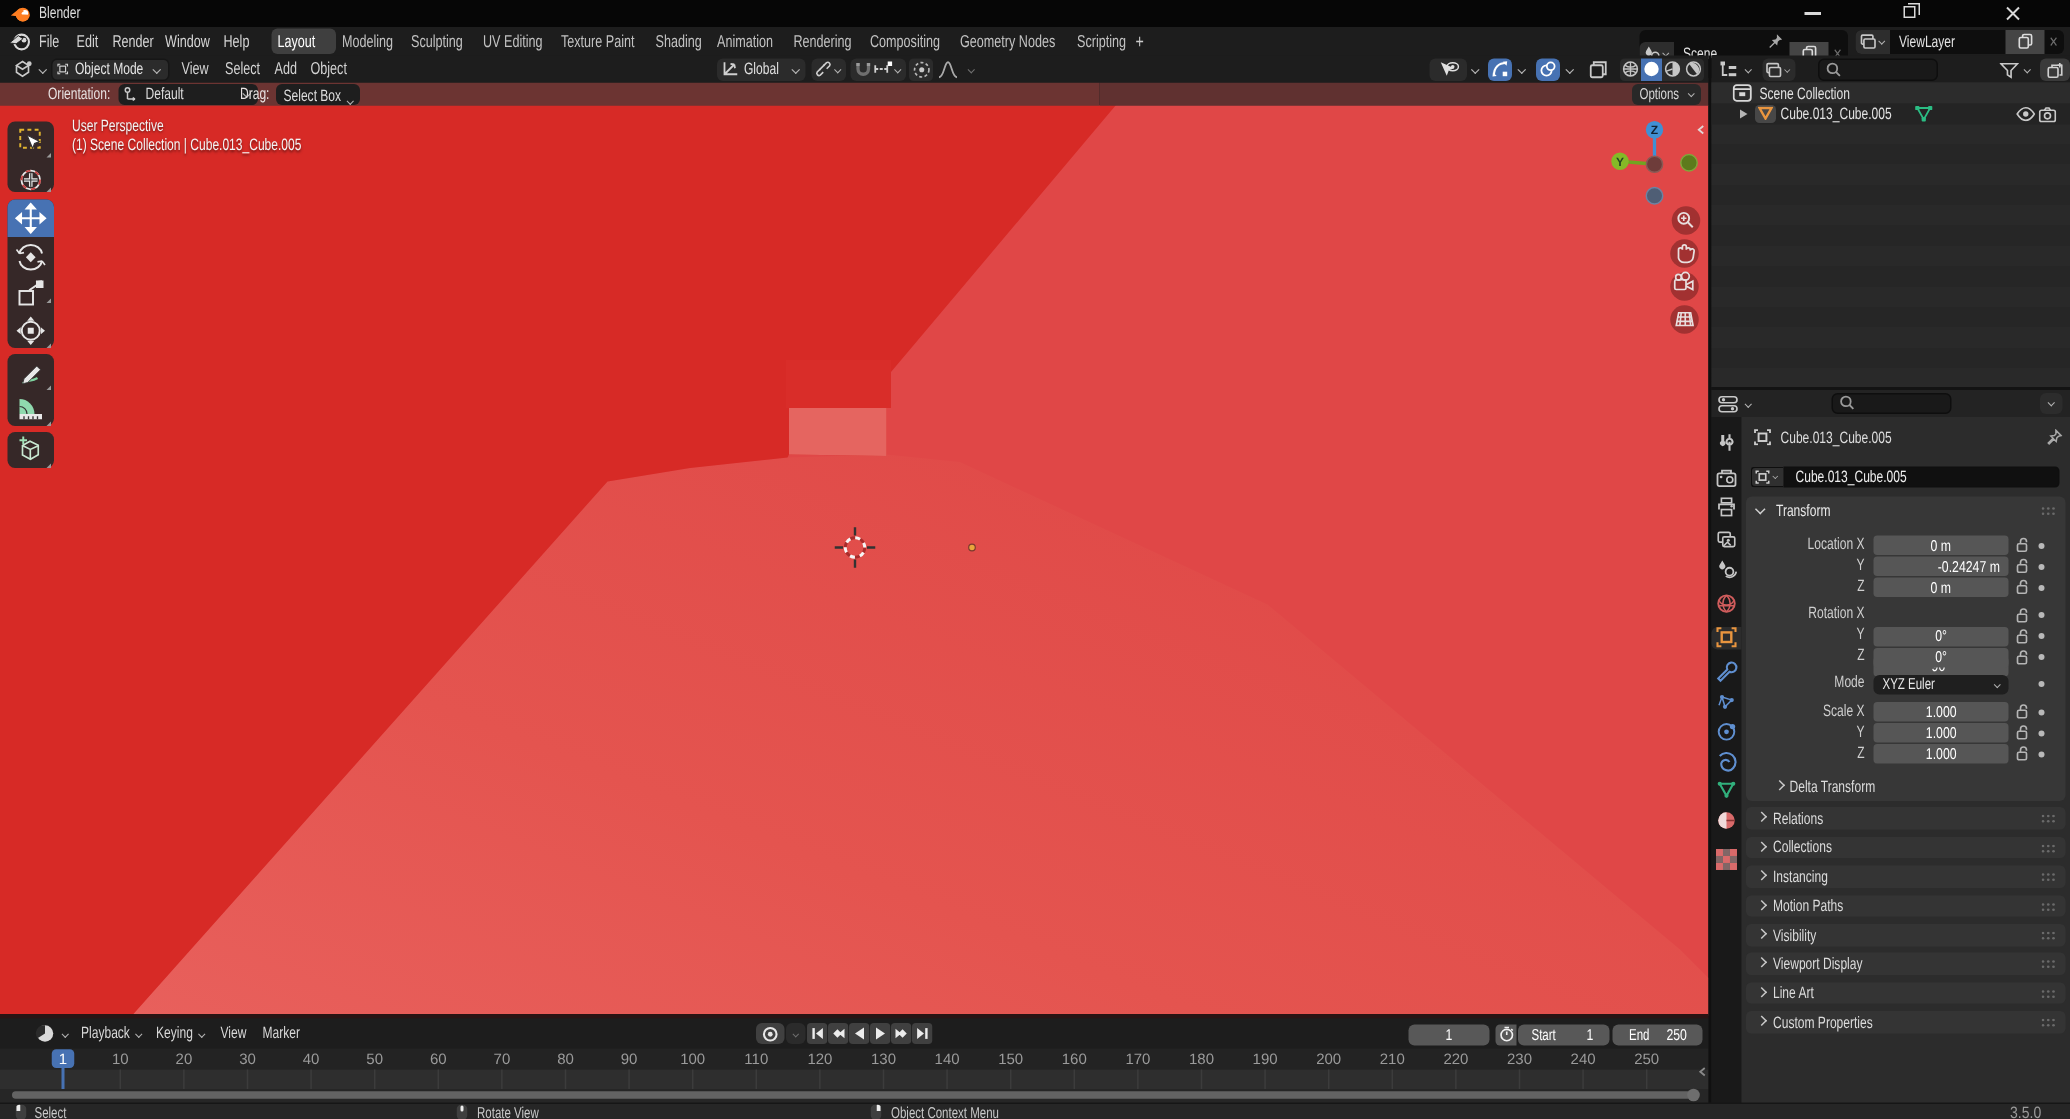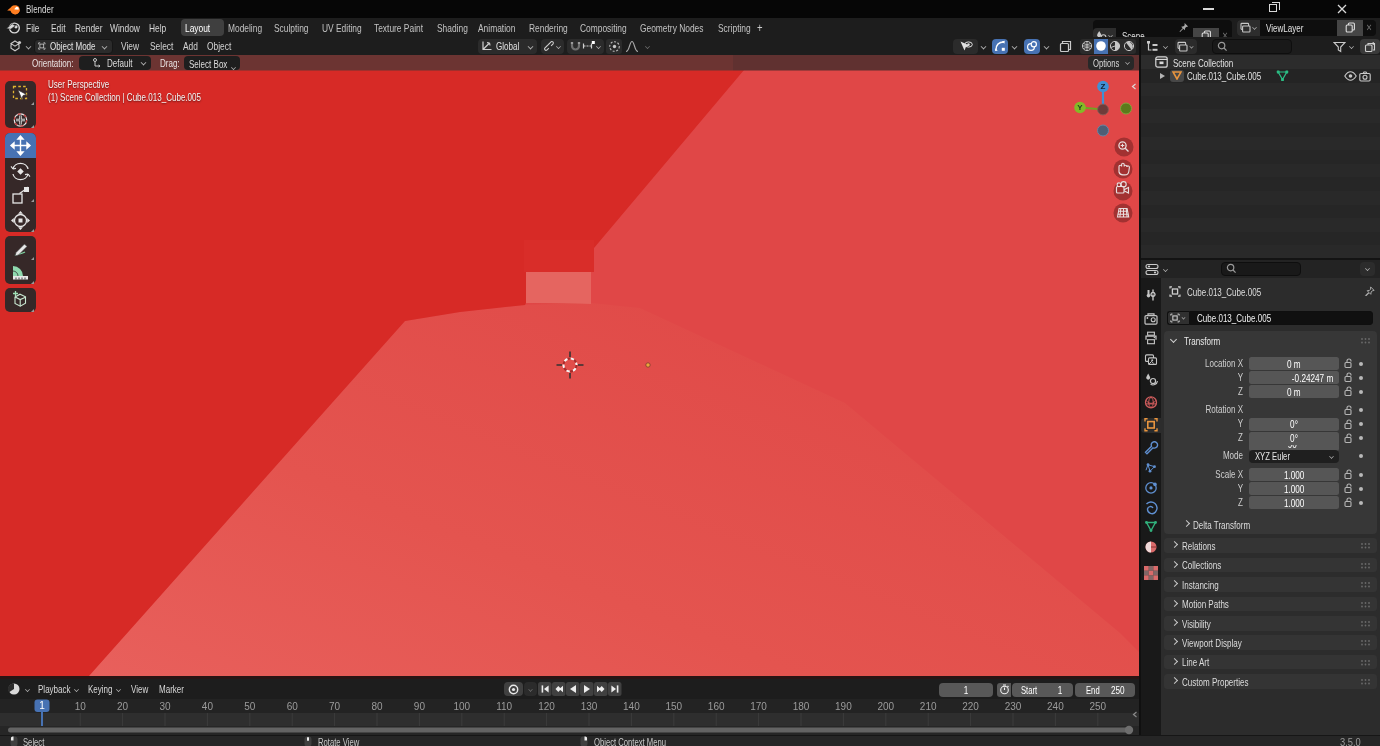--- a/index.html
+++ b/index.html
@@ -288,21 +288,21 @@
         </g>
  </g>
 
  <path d="M1135.5 29 l-3 2.5 3 2.5" stroke="#e0d5d5" fill="none" stroke-width="1.2"></path>
 </svg>
 
 <div class="abs" style="left:0;top:676px;width:1139px;height:3px;background:#2a1414;"></div>
 
 <div class="row" style="left:0;top:55px;height:15.5px;width:1139px;">
  <span class="txt" style="position:absolute;left:32px;font-size:11px;color:#e8e2e2;">Orientation:</span>
- <div class="pill" style="position:absolute;left:79px;width:72px;height:14.5px;background:#1e1e1e;justify-content:center;">
+ <div class="pill" style="position:absolute;left:79px;width:93px;height:14.5px;background:#1e1e1e;">
   <svg style="margin-left:3px" width="11" height="11" viewBox="0 0 11 11">
           <circle cx="3" cy="3" r="1.5" fill="none" stroke="#c9c9c9"></circle>
           <path d="M3 4.5 v4.5 M3 9 h5 M8 9 l-1.5 -1 M8 9 l-1.5 1" stroke="#c9c9c9" fill="none"></path>
         </svg>
   <span class="txt" style="font-size:11px;color:#dddddd;margin-left:4px;">Default</span>
   <span class="caret" style="position:absolute;right:4px;"></span>
  </div>
  <span class="txt" style="position:absolute;left:160px;font-size:11px;color:#e8e2e2;">Drag:</span>
  <div class="pill" style="position:absolute;left:184px;width:56px;height:14.5px;background:#1e1e1e;align-items:flex-end;">
   <span class="txt" style="font-size:11px;color:#dddddd;margin-left:5px;">Select Box</span>
@@ -386,21 +386,21 @@
         <path d="M29 44 l0 3 -3 0 Z"></path>
   <path d="M29 118 l0 3 -3 0 Z"></path>
         <path d="M29 148 l0 3 -3 0 Z"></path>
   <path d="M29 176 l0 3 -3 0 Z"></path>
         <path d="M29 200 l0 3 -3 0 Z"></path>
         <path d="M29 228 l0 3 -3 0 Z"></path>
  </g>
 </svg>
 
 <div class="abs" style="left:0;top:679px;width:1139px;height:20px;background:#1d1d1d;"></div>
-<div class="abs" style="left:0;top:679px;width:1139px;height:20px;">
+<div class="abs" style="left:16px;top:679px;width:1139px;height:20px;">
  <svg style="position:absolute;left:7px;top:3px" width="14" height="14" viewBox="0 0 14 14">
         <circle cx="7" cy="7" r="5.5" fill="#d9d9d9"></circle>
         <path d="M7 7 L7 1.5 A5.5 5.5 0 0 0 2 10.2 Z" fill="#2b2b2b"></path>
       </svg>
  <span class="caret" style="position:absolute;left:24px;top:8px;transform:scale(.85)"></span>
  <span class="txt" style="position:absolute;left:38px;top:3.5px;font-size:11px;color:#d8d8d8;">Playback</span>
  <span class="caret" style="position:absolute;left:73px;top:8px;transform:scale(.85)"></span>
  <span class="txt" style="position:absolute;left:88px;top:3.5px;font-size:11px;color:#d8d8d8;">Keying</span>
  <span class="caret" style="position:absolute;left:115px;top:8px;transform:scale(.85)"></span>
  <span class="txt" style="position:absolute;left:131px;top:3.5px;font-size:11px;color:#d8d8d8;">View</span>

